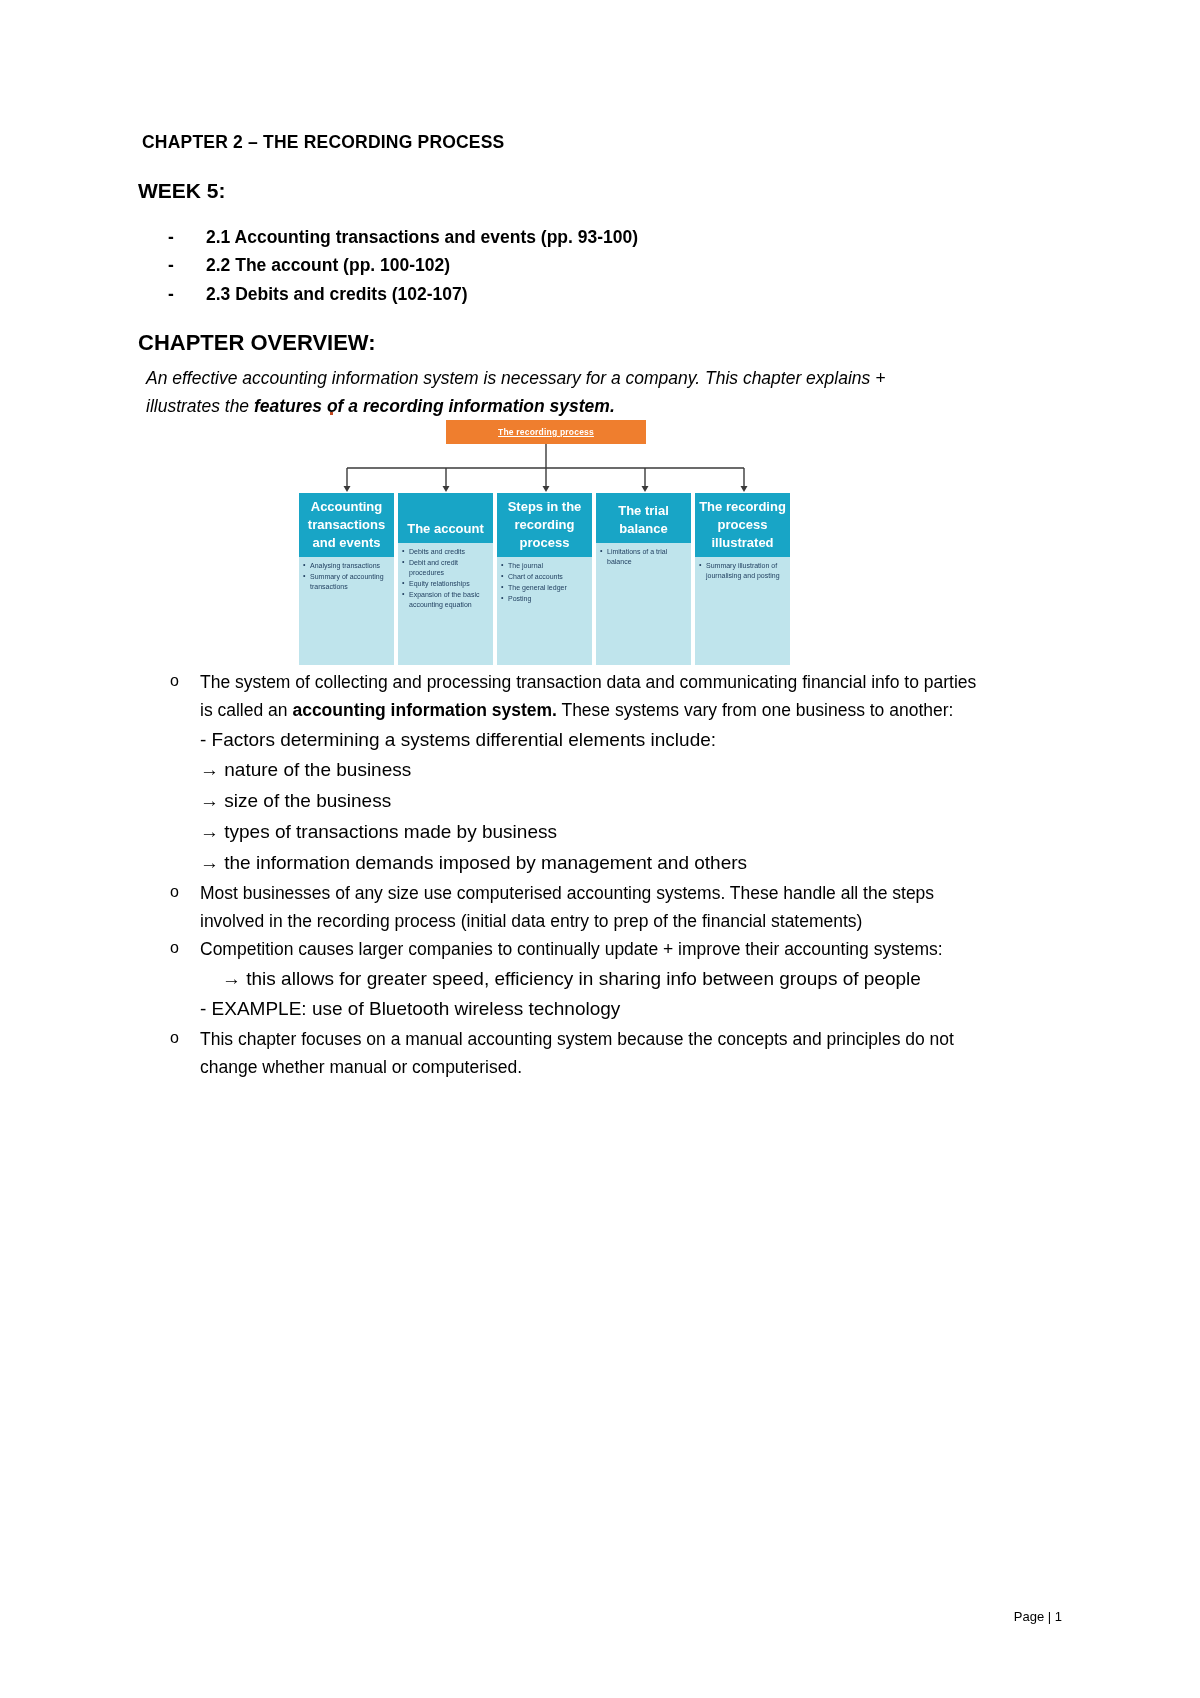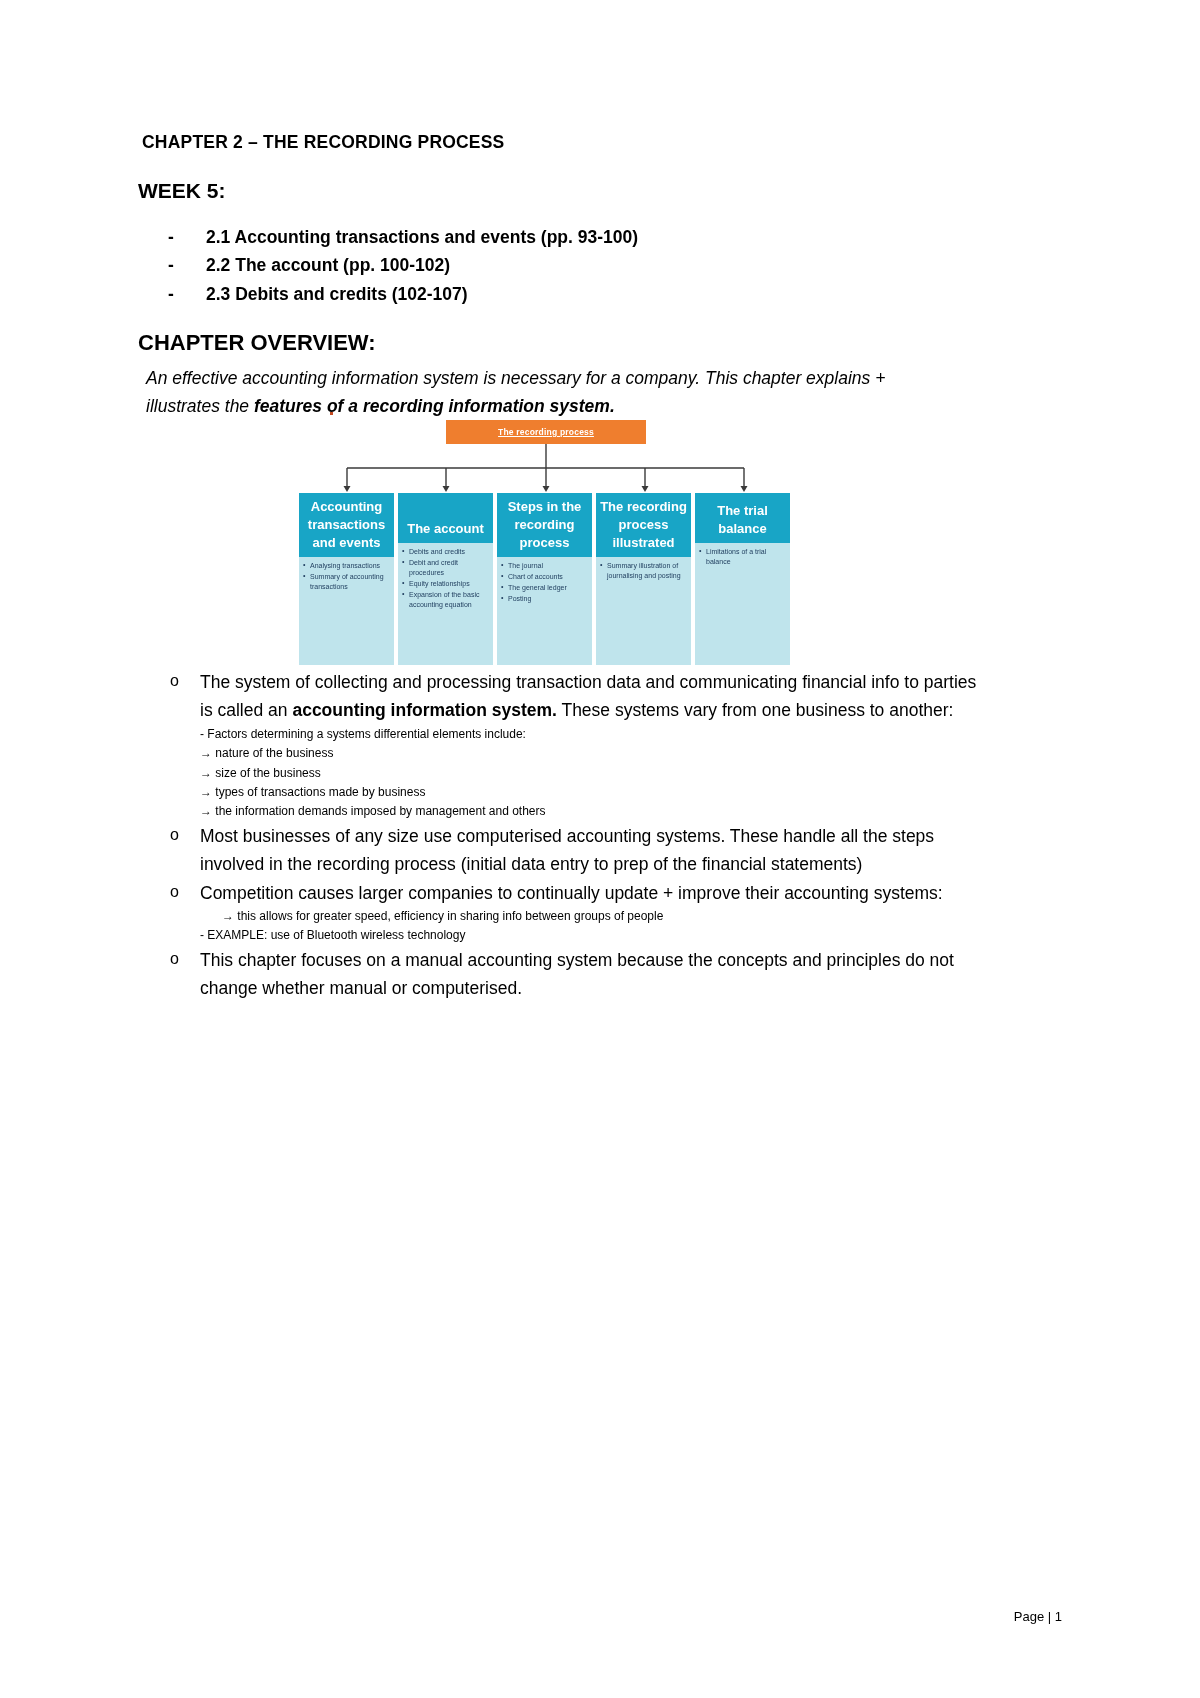--- a/index.html
+++ b/index.html
@@ -182,21 +182,21 @@
     margin-bottom: 0;
   }
   .note-item > .marker {
     position: absolute;
     left: 32px;
     top: 0;
     font-size: 16px;
   }
   .note-item .bold { font-weight: bold; }
   .sub-line {
-    font-size: 12px;
+    font-size: 19px;
     line-height: 1.62;
   }
   .indent-2 { padding-left: 22px; }
 
   
   .footer {
     position: absolute;
     right: 138px;
     bottom: 74px;
     font-size: 13px;
@@ -293,36 +293,36 @@
             <li>The journal</li>
             <li>Chart of accounts</li>
             <li>The general ledger</li>
             <li>Posting</li>
           </ul>
         </div>
       </div>
 
       <div class="leaf">
         <div class="leaf-head">
+            <span>The trial balance</span>
+          </div>
+        <div class="leaf-body">
+          <ul>
+            <li>Limitations of a trial balance</li>
+          </ul>
+        </div>
+      </div>
+
+      <div class="leaf">
+        <div class="leaf-head">
             <span>The recording process illustrated</span>
           </div>
         <div class="leaf-body">
           <ul>
             <li>Summary illustration of journalising and posting</li>
-          </ul>
-        </div>
-      </div>
-
-      <div class="leaf">
-        <div class="leaf-head">
-            <span>The trial balance</span>
-          </div>
-        <div class="leaf-body">
-          <ul>
-            <li>Limitations of a trial balance</li>
           </ul>
         </div>
       </div>
 
     </div>
   </div>
 
   <div class="notes">
 
     <div class="note-item">

